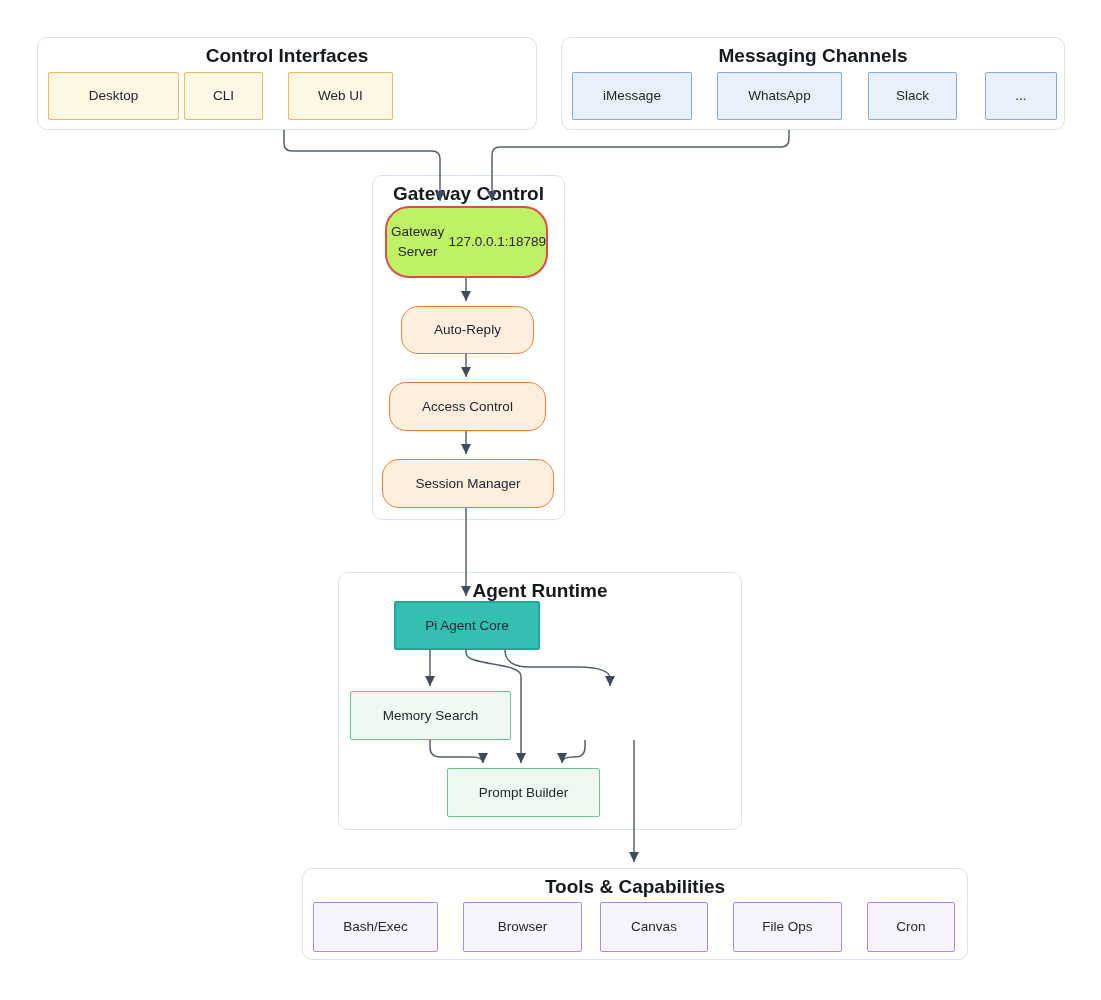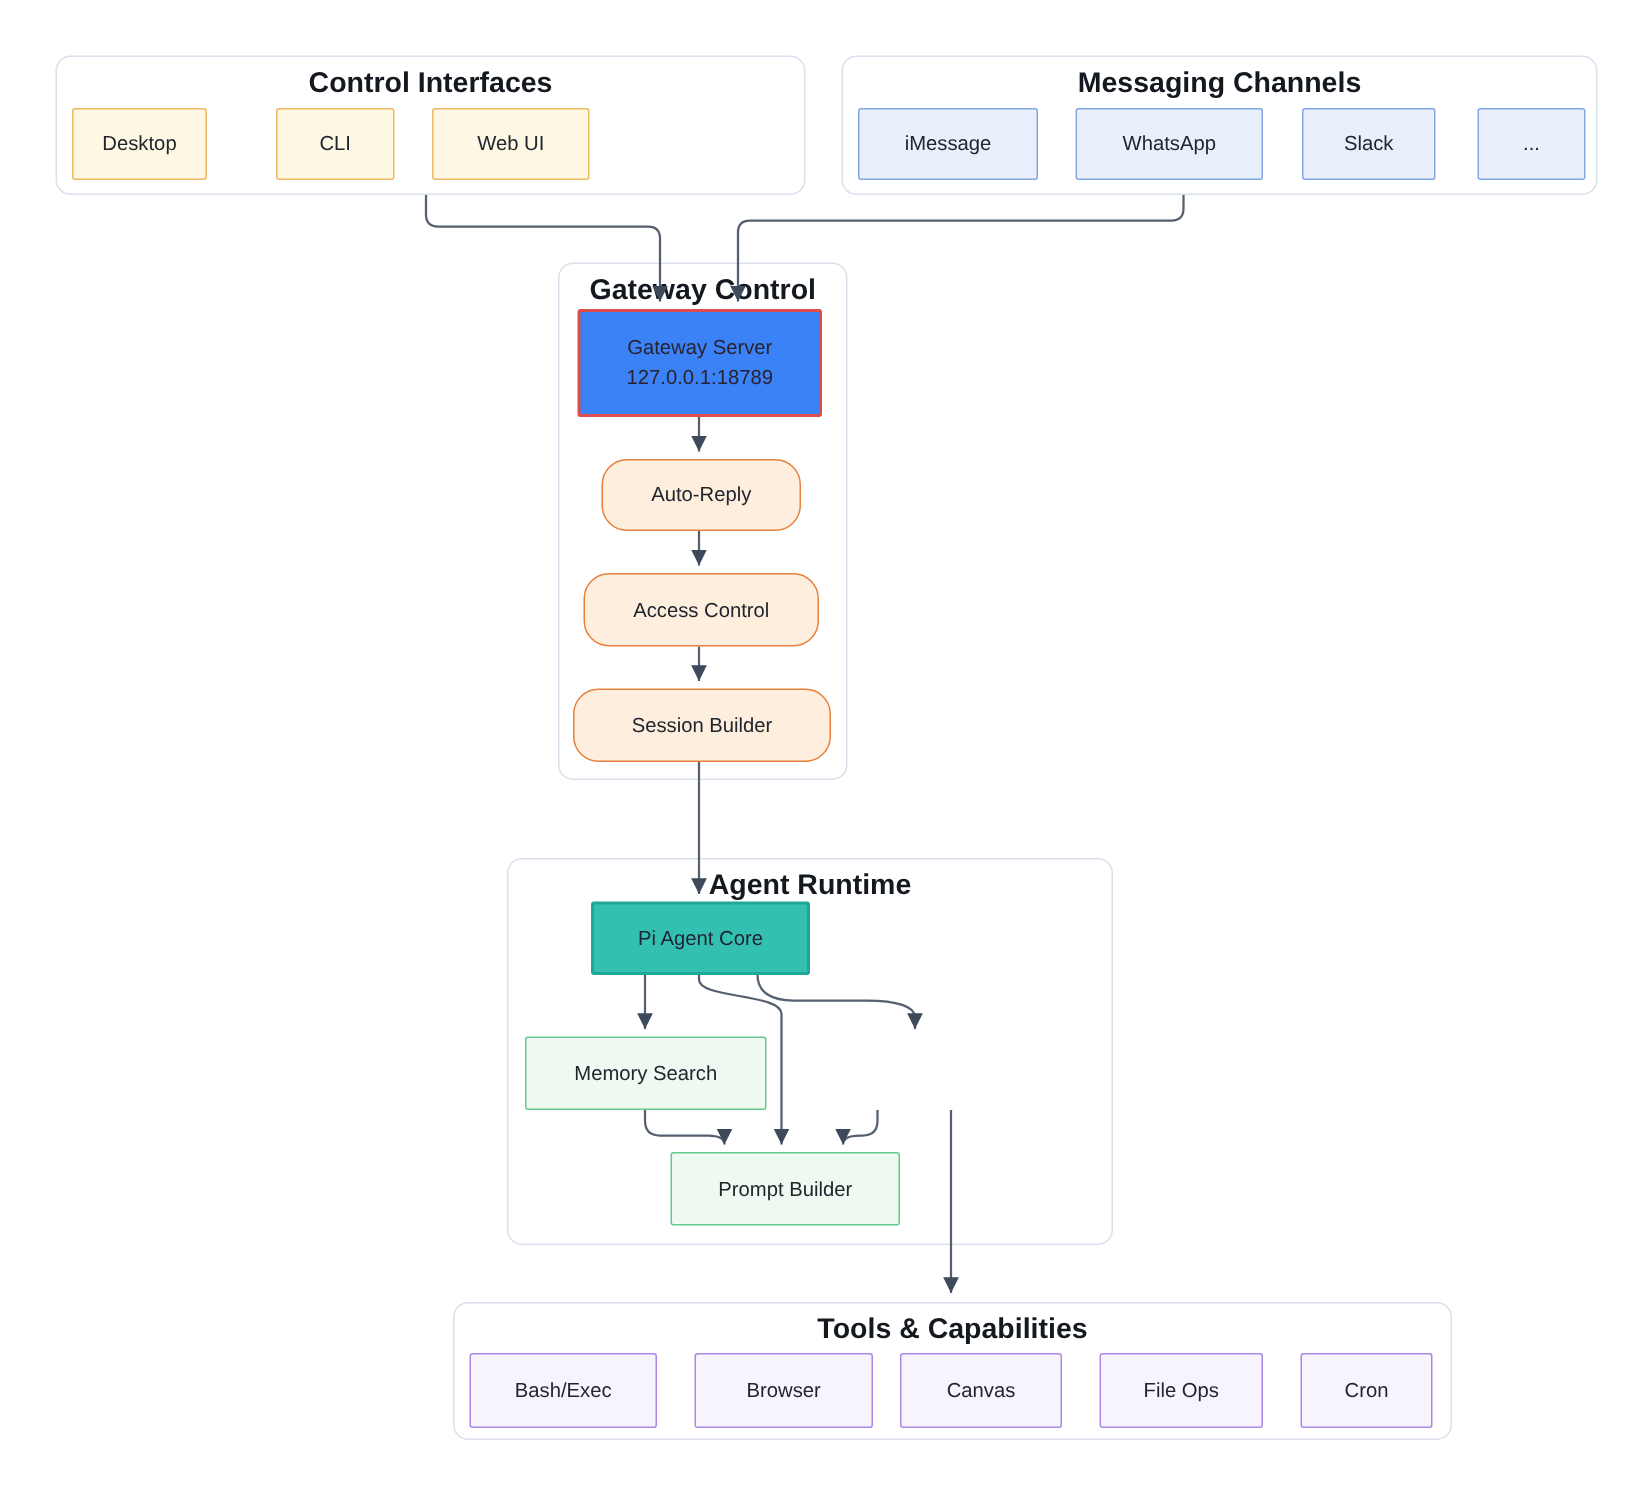--- a/index.html
+++ b/index.html
@@ -16,21 +16,21 @@
     font-size:19px;font-weight:bold;color:#14181f;
   }
   .edges{position:absolute;left:0;top:0;width:1101px;height:1000px;pointer-events:none;}
   .node{
     position:absolute;box-sizing:border-box;display:flex;align-items:center;justify-content:center;
     font-size:13.5px;color:#21262e;border:1.5px solid;border-radius:2px;text-align:center;
     line-height:1.45;
   }
   .node.gold   {background:#fdf7e3;border-color:#edb95f;}
   .node.blue   {background:#e9f0fb;border-color:#83a7e3;}
-  .node.red    {background:#3b82f6;border-color:#e04b4b;border-width:2px;flex-direction:column;color:#2a2230;}
+  .node.red    {background:#bef264;border-color:#e04b4b;border-width:2px;flex-direction:row;color:#2a2230;border-radius:24px;}
   .node.orange {background:#fdeede;border-color:#e8813d;border-radius:17px;}
   .node.teal   {background:#34c0b0;border-color:#1fa797;border-width:2px;color:#1d2433;}
   .node.green  {background:#eefaf1;border-color:#65c98b;}
   .node.purple {background:#f8f4fe;border-color:#ab88e6;}
 </style>
 </head>
 <body>
 
 <div class="canvas">
 
@@ -69,36 +69,36 @@
       <path d="M466,508 V596" marker-end="url(#arrow)"></path>
       <path d="M430,650 V686" marker-end="url(#arrow)"></path>
       <path d="M466,650 V653 C466,666 521,662 521,676 V763" marker-end="url(#arrow)"></path>
       <path d="M505,650 C505,662 515,667 529,667 H578 C598,667 610,671 610,678 V686" marker-end="url(#arrow)"></path>
       <path d="M430,740 V747 Q430,757 440,757 H472 Q483,757 483,763" marker-end="url(#arrow)"></path>
       <path d="M585,740 V747 Q585,757 575,757 H573 Q562,757 562,763" marker-end="url(#arrow)"></path>
       <path d="M634,740 V862" marker-end="url(#arrow)"></path>
     </g>
   </svg>
 
-  <div class="node gold" style="left:48px;top:72px;width:90px;height:48px">Desktop</div>
+  <div class="node gold" style="left:48px;top:72px;width:131px;height:48px">Desktop</div>
   <div class="node gold" style="left:184px;top:72px;width:79px;height:48px">CLI</div>
   <div class="node gold" style="left:288px;top:72px;width:105px;height:48px">Web UI</div>
 
   <div class="node blue" style="left:572px;top:72px;width:120px;height:48px">iMessage</div>
   <div class="node blue" style="left:717px;top:72px;width:125px;height:48px">WhatsApp</div>
   <div class="node blue" style="left:868px;top:72px;width:89px;height:48px">Slack</div>
   <div class="node blue" style="left:985px;top:72px;width:72px;height:48px">...</div>
 
   <div class="node red" style="left:385px;top:206px;width:163px;height:72px">
     <span>Gateway Server</span>
     <span>127.0.0.1:18789</span>
   </div>
   <div class="node orange" style="left:401px;top:306px;width:133px;height:48px">Auto-Reply</div>
   <div class="node orange" style="left:389px;top:382px;width:157px;height:49px">Access Control</div>
-  <div class="node orange" style="left:382px;top:459px;width:172px;height:49px">Session Builder</div>
+  <div class="node orange" style="left:382px;top:459px;width:172px;height:49px">Session Manager</div>
 
   <div class="node teal" style="left:394px;top:601px;width:146px;height:49px">Pi Agent Core</div>
   <div class="node green" style="left:350px;top:691px;width:161px;height:49px">Memory Search</div>
   <div class="node green" style="left:447px;top:768px;width:153px;height:49px">Prompt Builder</div>
 
   <div class="node purple" style="left:313px;top:902px;width:125px;height:50px">Bash/Exec</div>
   <div class="node purple" style="left:463px;top:902px;width:119px;height:50px">Browser</div>
   <div class="node purple" style="left:600px;top:902px;width:108px;height:50px">Canvas</div>
   <div class="node purple" style="left:733px;top:902px;width:109px;height:50px">File Ops</div>
   <div class="node purple" style="left:867px;top:902px;width:88px;height:50px">Cron</div>

